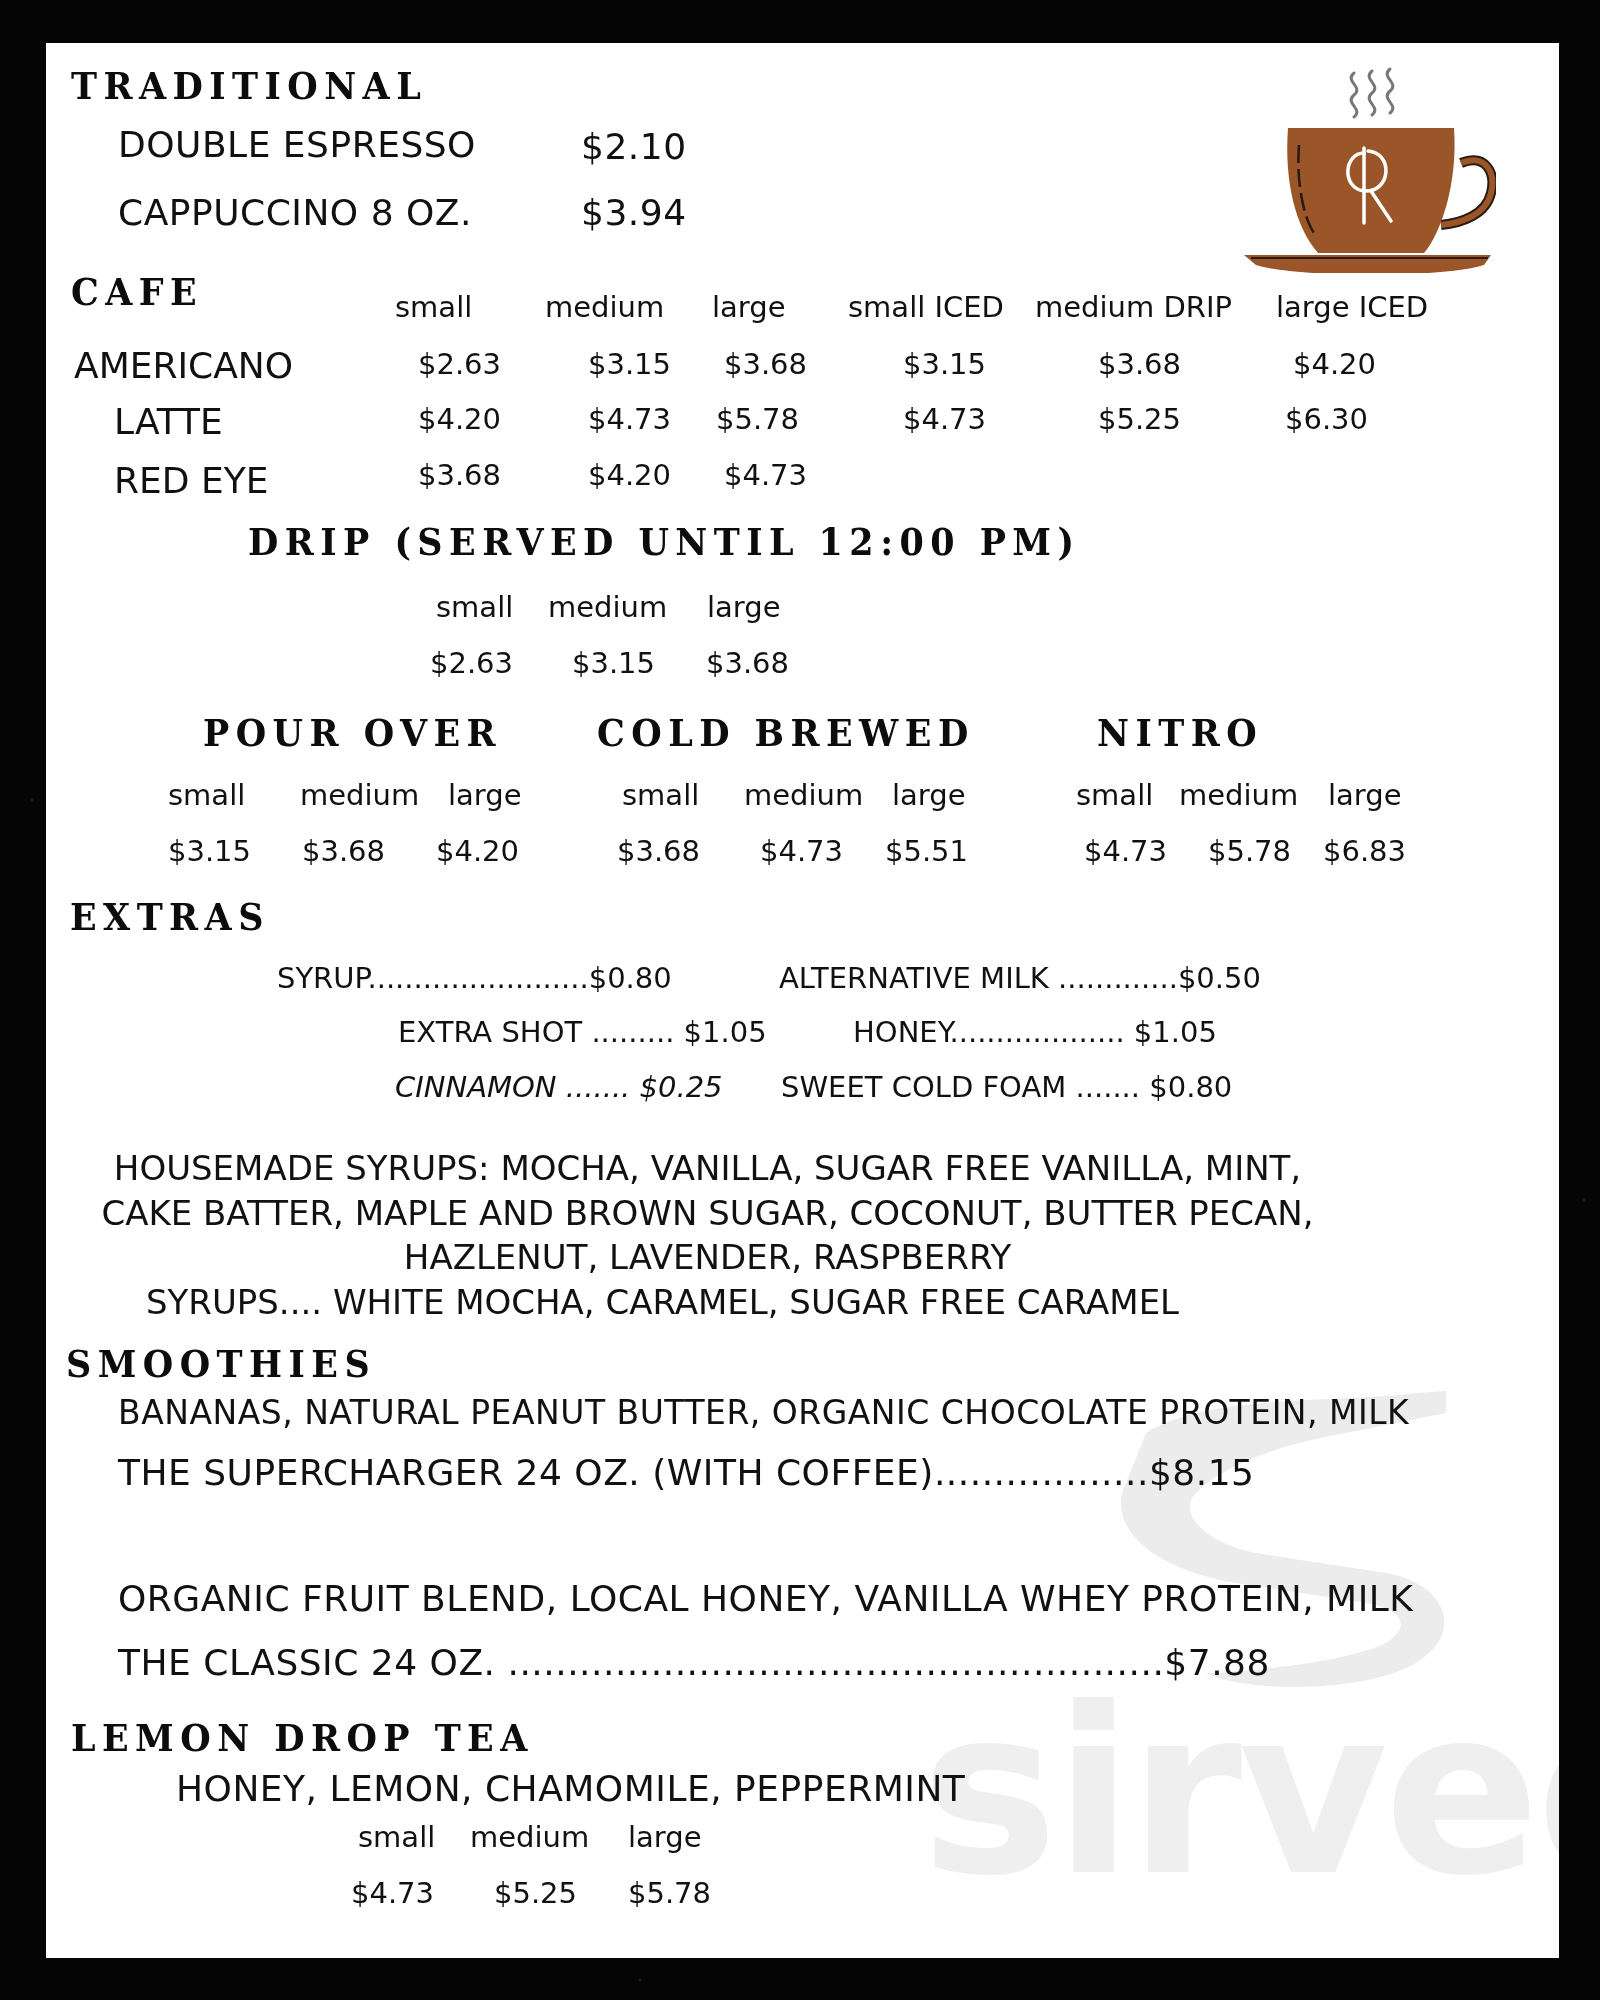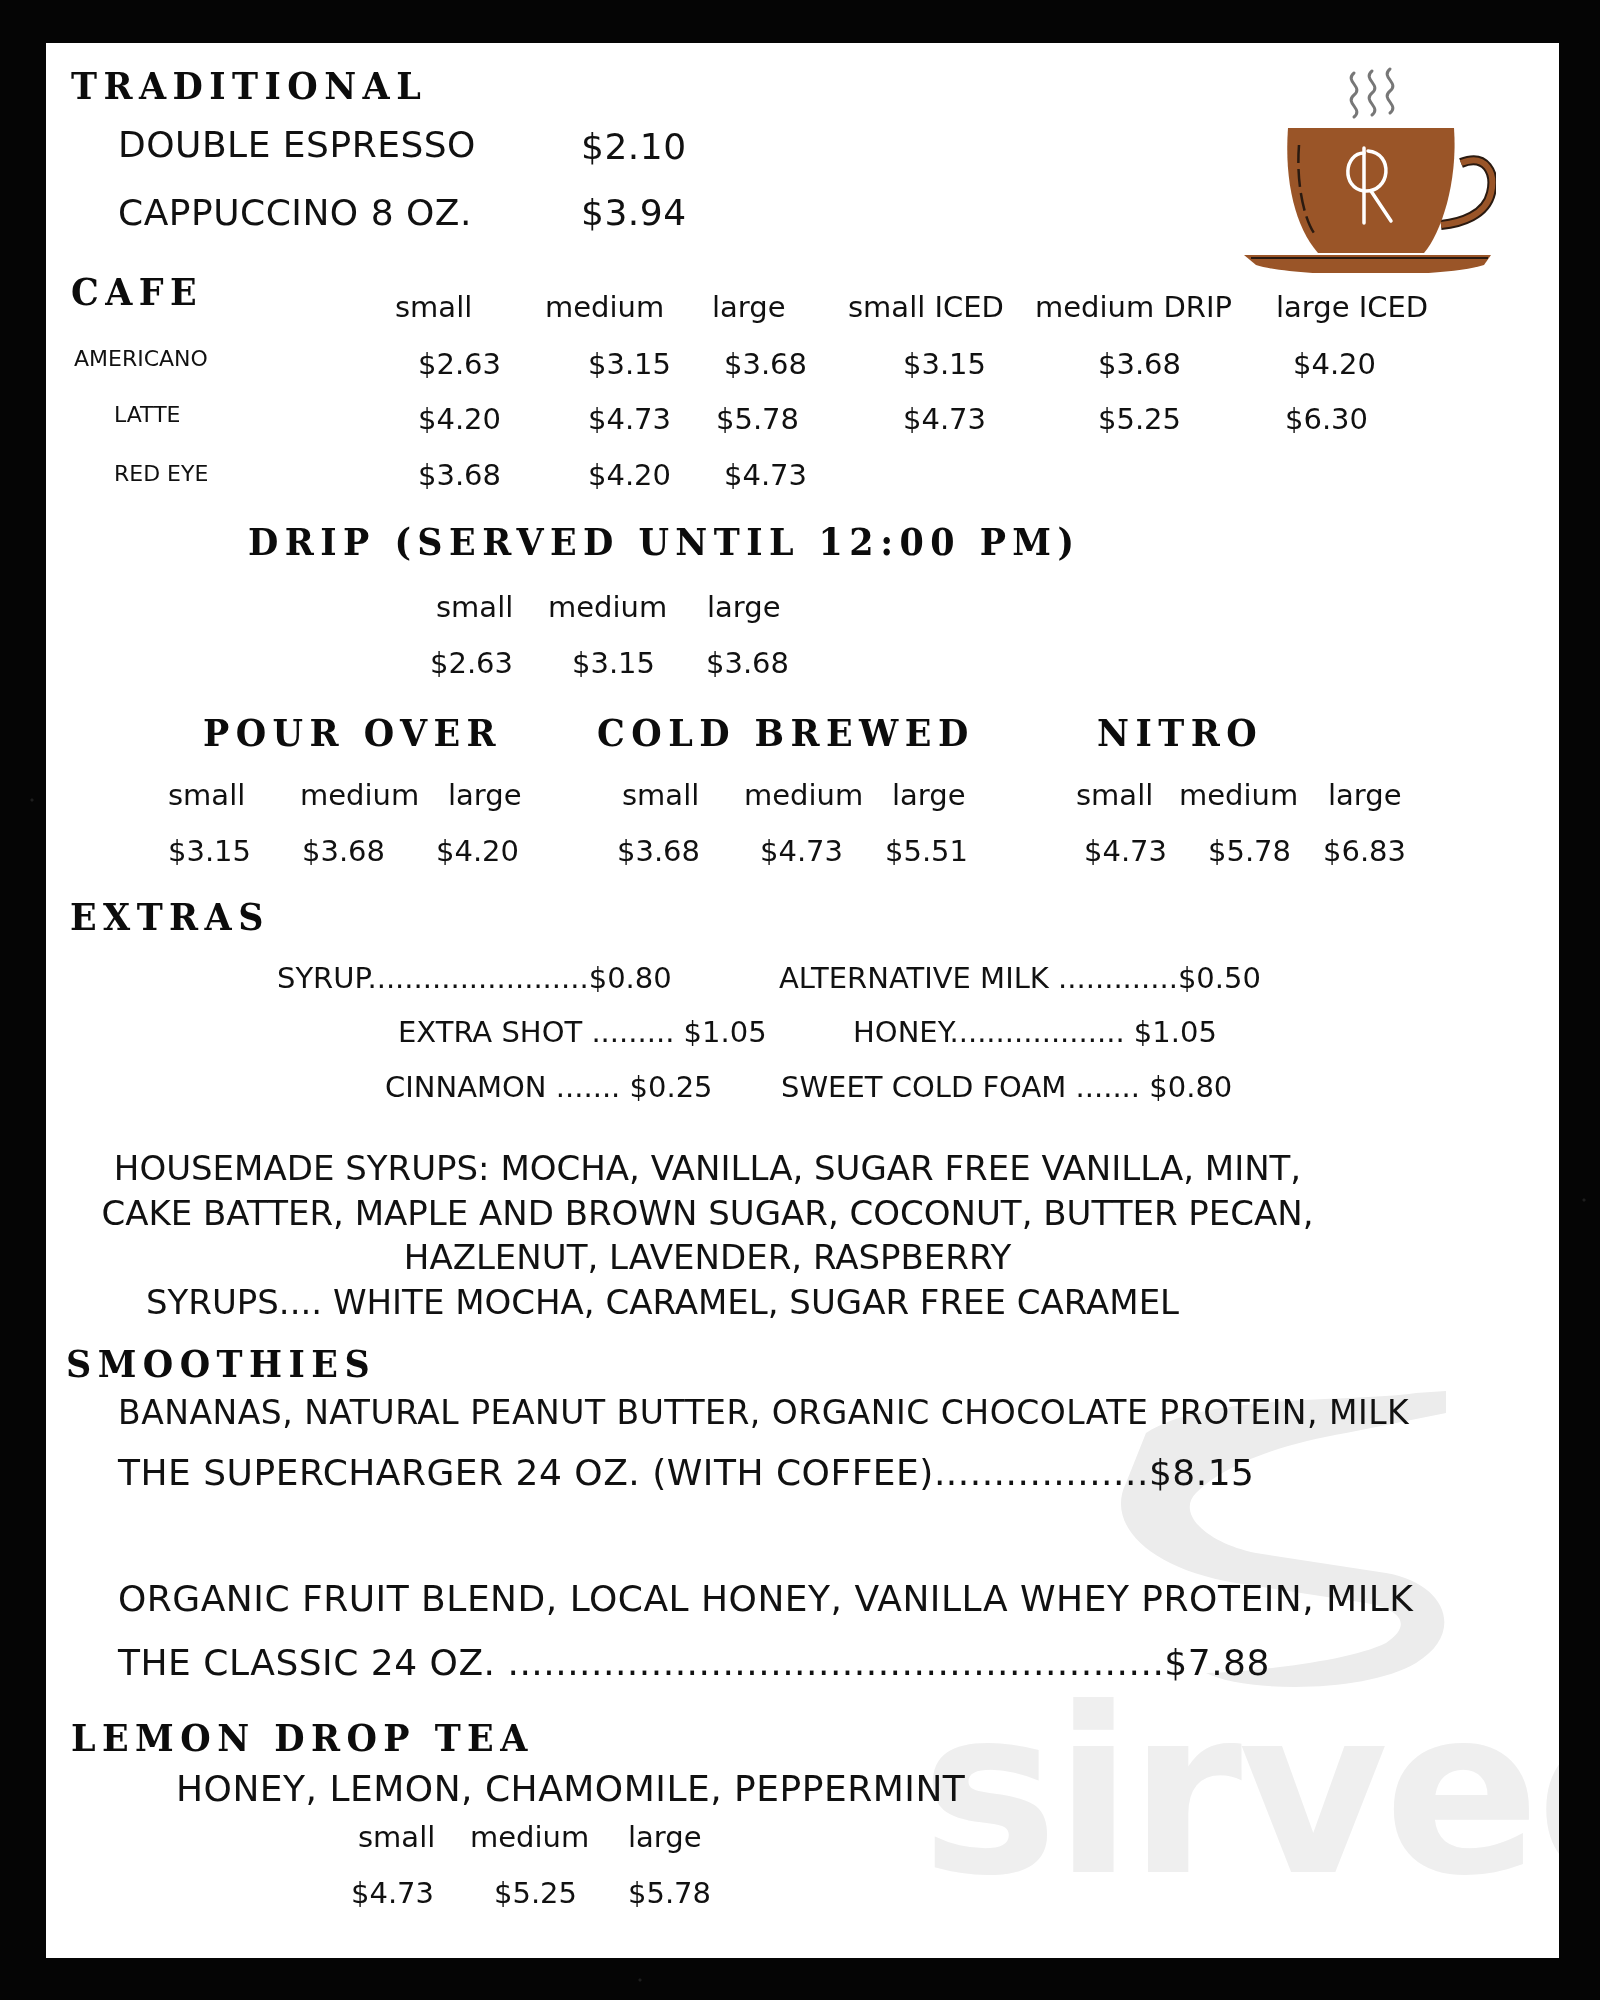--- a/index.html
+++ b/index.html
@@ -19,21 +19,21 @@
     position: absolute; left: 46px; top: 43px; width: 1513px; height: 1915px;
     background: #ffffff; overflow: hidden;
   }
   .abs { position: absolute; white-space: nowrap; line-height: 1; }
   .h {
     font-family: "DejaVu Serif", "Liberation Serif", serif; font-weight: bold;
     font-size: 38px; letter-spacing: 7px; color: #0c0c0c;
     transform: scaleX(0.92); transform-origin: left center;
   }
   .item { font-size: 36px; color: #111; letter-spacing: 0.5px; }
-  .item-sm { font-size: 22px; color: #111; }
+  .item-sm { font-size: 36px; color: #111; }
   .col { font-size: 29px; color: #111; }
   .price { font-size: 29px; color: #111; }
   .extra { font-size: 29px; color: #111; }
   .para { font-size: 34px; color: #111; text-align: center; width: 1323px; left: 0; }
   .smooth { font-size: 36px; color: #111; letter-spacing: 0.5px; }
   .watermark { position: absolute; pointer-events: none; }
   .logo { position: absolute; left: 1150px; top: 10px; width: 300px; height: 220px; }
 </style>
 </head>
 <body>
@@ -129,21 +129,21 @@
   <div class="abs col" style="left:1282px; top:738px;">large</div>
   <div class="abs price" style="left:1038px; top:794px;">$4.73</div>
   <div class="abs price" style="left:1162px; top:794px;">$5.78</div>
   <div class="abs price" style="left:1277px; top:794px;">$6.83</div>
 
   <div class="abs h" style="left:24px; top:855px;">EXTRAS</div>
   <div class="abs extra" style="left:231px; top:921px;">SYRUP........................$0.80</div>
   <div class="abs extra" style="left:733px; top:921px;">ALTERNATIVE MILK .............$0.50</div>
   <div class="abs extra" style="left:352px; top:975px;">EXTRA SHOT ......... $1.05</div>
   <div class="abs extra" style="left:807px; top:975px;">HONEY................... $1.05</div>
-  <div class="abs extra" style="left:339px; top:1030px;">CINNAMON ....... $0.25</div>
+  <div class="abs extra" style="left:349px; top:1030px;font-style:italic;">CINNAMON ....... $0.25</div>
   <div class="abs extra" style="left:735px; top:1030px;">SWEET COLD FOAM ....... $0.80</div>
 
   <div class="abs para" style="top:1108px;">HOUSEMADE SYRUPS: MOCHA, VANILLA, SUGAR FREE VANILLA, MINT,</div>
   <div class="abs para" style="top:1197px;">HAZLENUT, LAVENDER, RASPBERRY</div>
   <div class="abs para" style="top:1153px;">CAKE  BATTER, MAPLE AND BROWN SUGAR, COCONUT, BUTTER PECAN,</div>
   <div class="abs para" style="top:1242px; left:-45px;">SYRUPS....  WHITE MOCHA, CARAMEL,  SUGAR FREE CARAMEL</div>
 
   <div class="abs h" style="left:20px; top:1302px;">SMOOTHIES</div>
   <div class="abs smooth" style="left:72px; top:1353px; font-size:33px;">BANANAS, NATURAL PEANUT BUTTER, ORGANIC CHOCOLATE PROTEIN, MILK</div>
   <div class="abs smooth" style="left:72px; top:1412px;">THE SUPERCHARGER 24 OZ. (WITH COFFEE)..................$8.15</div>

